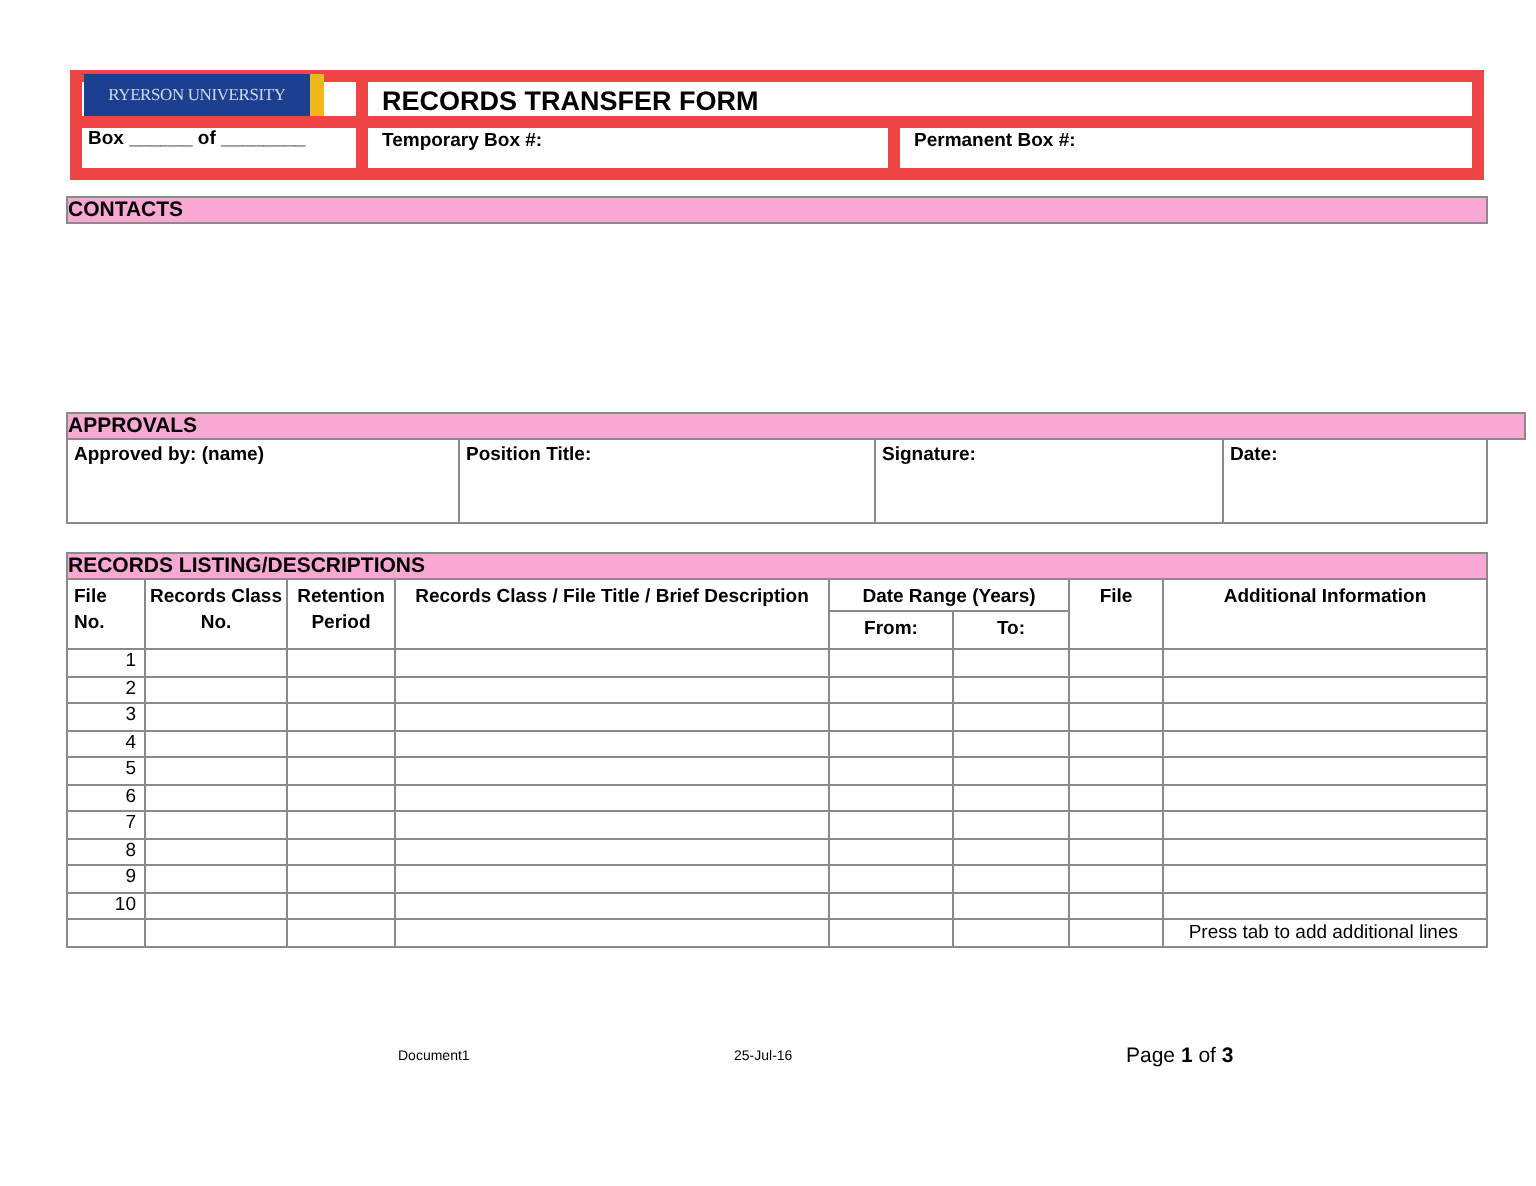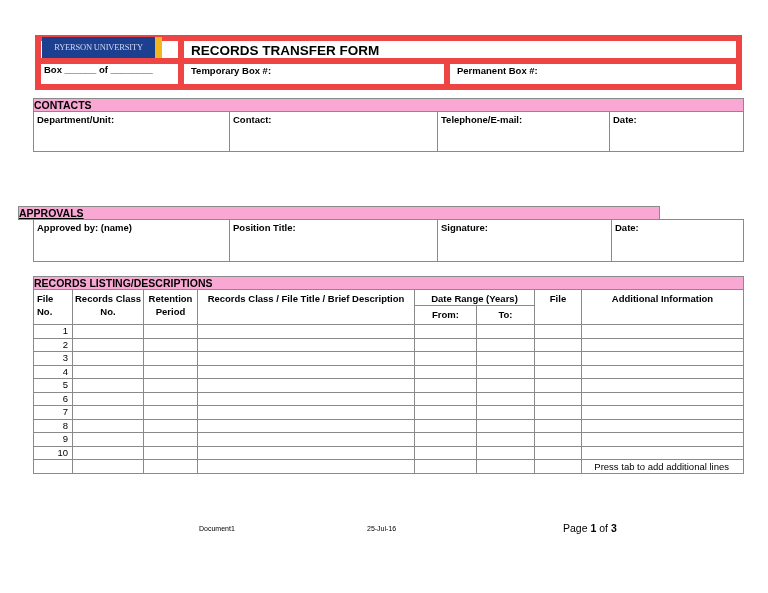--- a/index.html
+++ b/index.html
@@ -57,30 +57,24 @@
 <div class="logo">
   <div class="logo-text">RYERSON UNIVERSITY</div>
 </div>
 <div class="logo-gold"></div>
 
 <div class="abs band" style="left:33px; top:98px; width:711px; height:14px;">
   <span>CONTACTS</span>
 </div>
 <table class="sec" style="left:33px; top:111px; width:711px;">
   <tbody>
-      <tr style="height:40px;">
-    <td style="width:196px;"><span>Department/Unit:</span></td>
-    <td style="width:208px;"><span>Contact:</span></td>
-    <td style="width:172px;"><span>Telephone/E-mail:</span></td>
-    <td><span>Date:</span></td>
-  </tr>
-</tbody>
-  </table>
-
-<div class="abs band" style="left:18px; top:206px; width:642px; height:14px;text-decoration:underline;">
+</tbody>
+  </table>
+
+<div class="abs band" style="left:33px; top:206px; width:730px; height:14px;">
   <span>APPROVALS</span>
 </div>
 <table class="sec" style="left:33px; top:219px; width:711px;">
   <tbody>
       <tr style="height:42px;">
     <td style="width:196px;"><span>Approved by: (name)</span></td>
     <td style="width:208px;"><span>Position Title:</span></td>
     <td style="width:174px;"><span>Signature:</span></td>
     <td><span>Date:</span></td>
   </tr>

